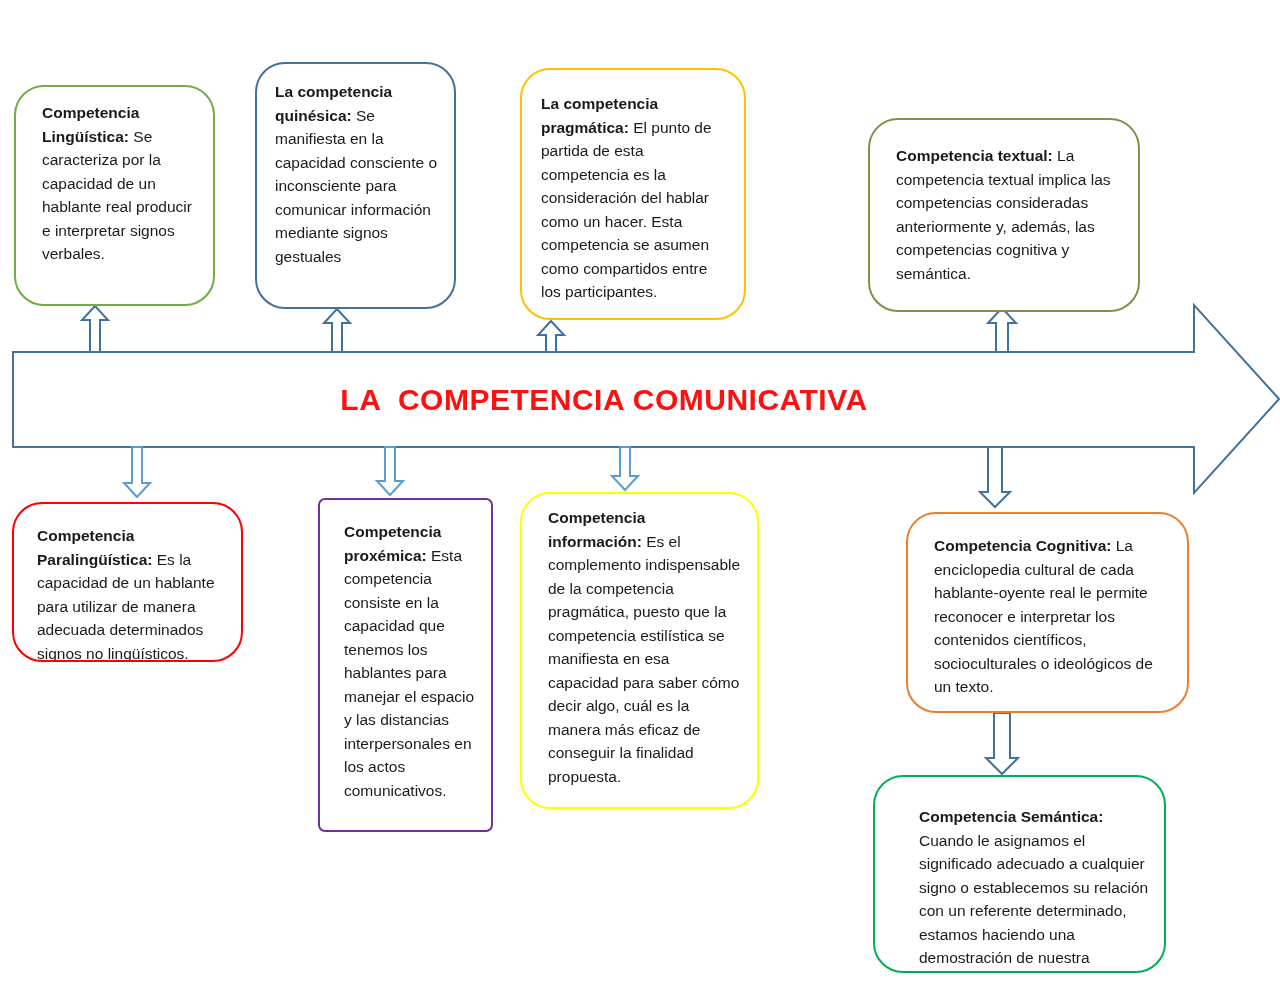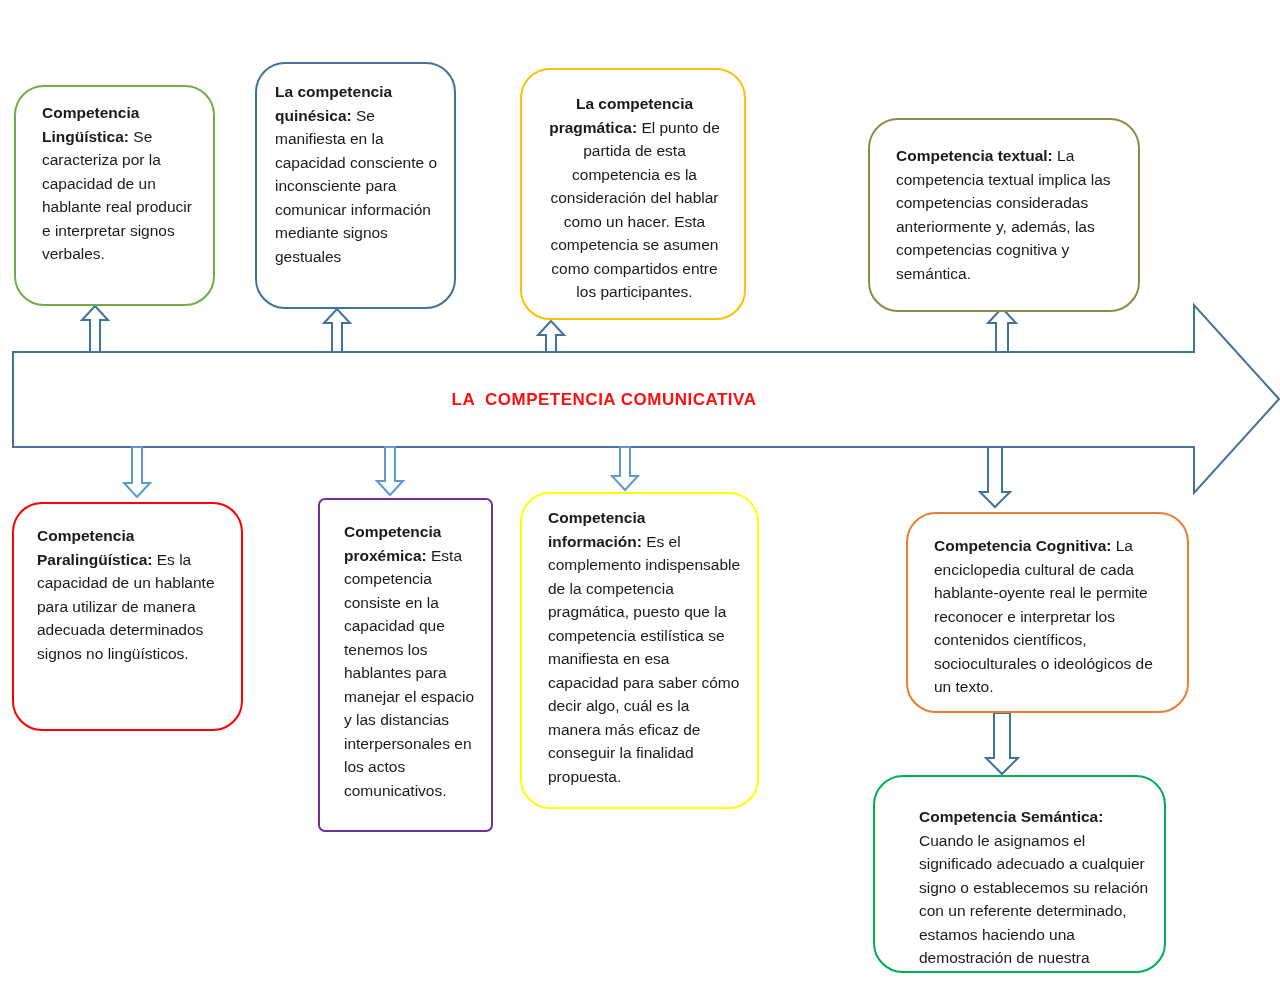--- a/index.html
+++ b/index.html
@@ -36,31 +36,31 @@
   .textbox .tb-title { font-weight: bold; }
   .main-title {
     position: absolute;
     left: 13px;
     top: 352px;
     width: 1182px;
     height: 95px;
     display: flex;
     align-items: center;
     justify-content: center;
-    font-size: 17px;
+    font-size: 30px;
     font-weight: bold;
     letter-spacing: 0.5px;
     white-space: pre;
   }
   
   .box-linguistica    { left: 14px;  top: 85px;  width: 201px; height: 221px; padding: 14px 18px 10px 26px; }
   .box-quinesica      { left: 255px; top: 62px;  width: 201px; height: 247px; padding: 16px 14px 10px 18px; }
   .box-pragmatica     { left: 520px; top: 68px;  width: 226px; height: 252px; padding: 22px 16px 10px 19px; }
   .box-textual        { left: 868px; top: 118px; width: 272px; height: 194px; padding: 24px 18px 10px 26px; }
-  .box-paralinguistica{ left: 12px;  top: 502px; width: 231px; height: 229px; padding: 20px 14px 10px 23px; }
+  .box-paralinguistica{ left: 12px;  top: 502px; width: 231px; height: 160px; padding: 20px 14px 10px 23px; }
   .box-proxemica      { left: 318px; top: 498px; width: 175px; height: 334px; padding: 20px 10px 8px 24px; }
   .box-estilistica    { left: 520px; top: 492px; width: 239px; height: 317px; padding: 12px 14px 8px 26px; }
   .box-cognitiva      { left: 906px; top: 512px; width: 283px; height: 201px; padding: 20px 16px 10px 26px; }
   .box-semantica      { left: 873px; top: 775px; width: 293px; height: 198px; padding: 28px 12px 10px 44px; }
 </style>
 </head>
 <body>
 
 <div class="canvas">
 
@@ -86,21 +86,21 @@
   <div class="textbox box-linguistica" style="border-color: rgb(112, 173, 71);">
     <span class="tb-title">Competencia Lingüística:</span> 
     <span class="tb-body">Se caracteriza por la capacidad de un hablante real producir e interpretar signos verbales.</span>
   </div>
 
   <div class="textbox box-quinesica" style="border-color: rgb(65, 113, 156);">
     <span class="tb-title">La competencia quinésica:</span> 
     <span class="tb-body">Se manifiesta en la capacidad consciente o inconsciente para comunicar información mediante signos gestuales</span>
   </div>
 
-  <div class="textbox box-pragmatica" style="border-color: rgb(255, 192, 0); text-align: center;">
+  <div class="textbox box-pragmatica" style="border-color: rgb(255, 192, 0);">
     <span class="tb-title">La competencia pragmática:</span> 
     <span class="tb-body">El punto de partida de esta competencia es la consideración del hablar como un hacer. Esta competencia se asumen como compartidos entre los participantes.</span>
   </div>
 
   <div class="textbox box-textual" style="border-color: rgb(140, 140, 70);">
     <span class="tb-title">Competencia textual:</span> 
     <span class="tb-body">La competencia textual implica las competencias consideradas anteriormente y, además, las competencias cognitiva y semántica.</span>
   </div>
 
   <div class="textbox box-paralinguistica" style="border-color: rgb(255, 0, 0);">

